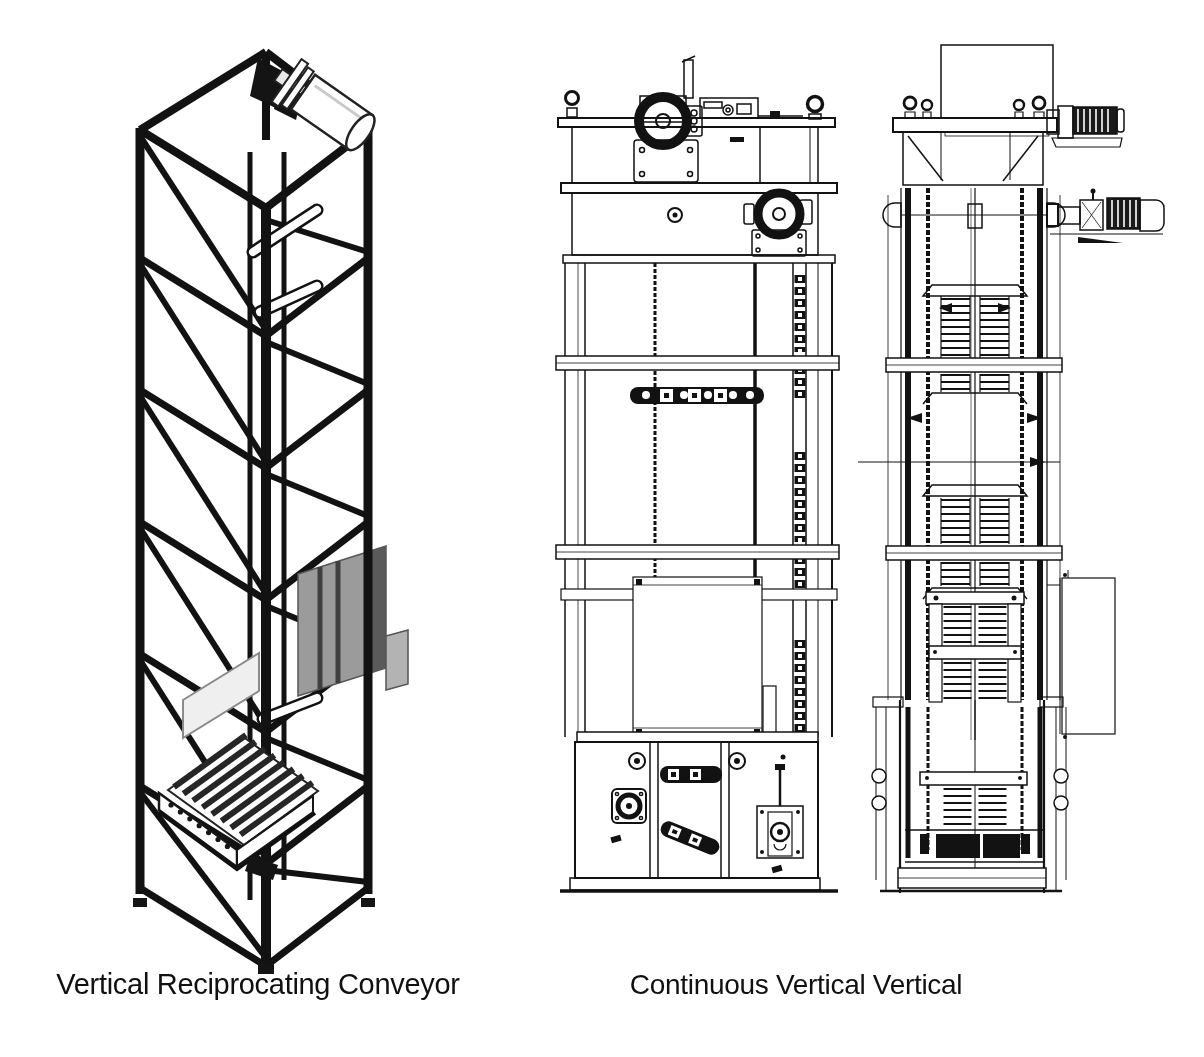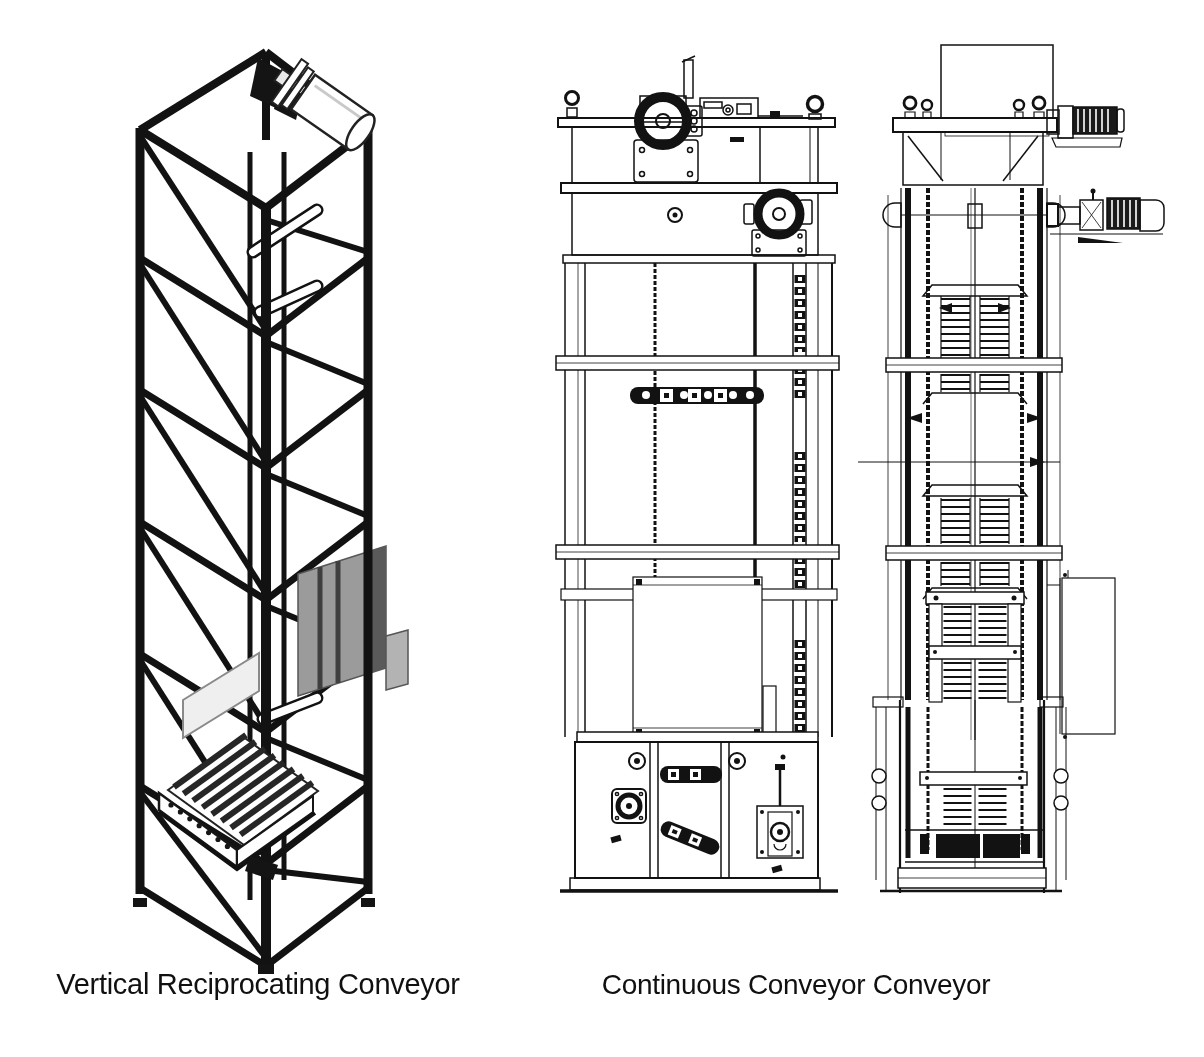--- a/index.html
+++ b/index.html
@@ -472,15 +472,15 @@
       <rect x="983" y="834" width="37" height="24" fill="#121212" stroke="none"></rect>
       <path d="M905,862 H1044" stroke-width="1.5"></path>
       <rect x="898" y="868" width="148" height="20" fill="#fff" stroke-width="1.5"></rect>
       <path d="M898,878 H1046" stroke-width="0.8"></path>
       <path d="M880,891 H1062" stroke-width="2.5"></path>
     </g>
   </g>
 </svg>
 
 <div class="caption" id="cap-left">Vertical Reciprocating Conveyor</div>
-<div class="caption" id="cap-right">Continuous Conveyor Conveyor</div>
+<div class="caption" id="cap-right">Continuous Vertical Vertical</div>
 
 </div>
 
 </body></html>

